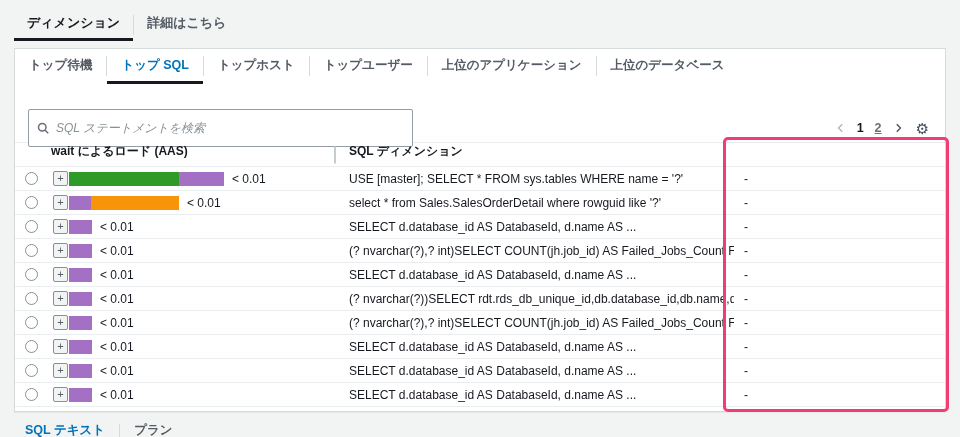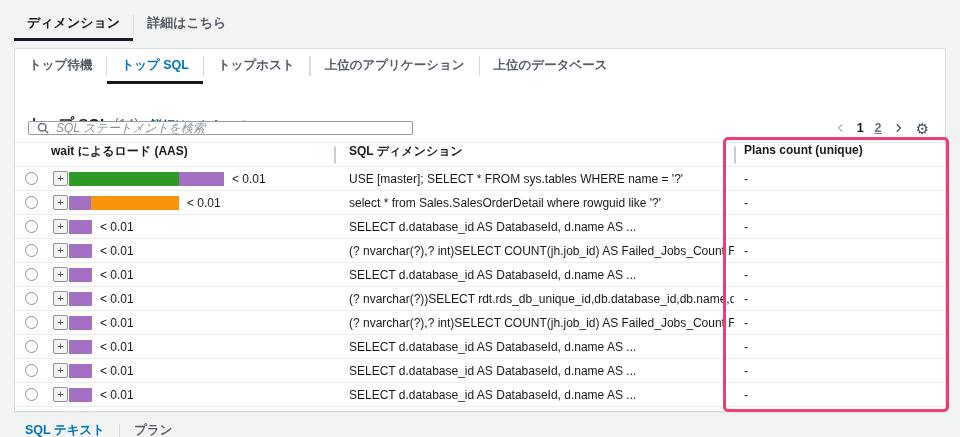--- a/index.html
+++ b/index.html
@@ -24,21 +24,21 @@
   .stab { font-size:12.5px; font-weight:bold; color:#545b64; padding:9px 14px 10px; position:relative; cursor:pointer; white-space:nowrap; }
   .stab.active { color:#0073bb; }
   .stab.active::after { content:""; position:absolute; left:0; right:0; bottom:0; height:3px; background:#16191f; }
 
   .card-head { display:flex; align-items:baseline; height:32px; padding:10px 13px 0; }
   .panel-title { font-size:15px; font-weight:bold; }
   .panel-count { font-size:14px; font-weight:normal; color:#687078; margin-left:5px;margin-top:24px; }
   .details-link { margin-left:12px; color:#0c4a6e; font-size:12px; font-weight:bold; text-decoration:none; display:inline-flex; align-items:center; gap:12px; cursor:pointer; }
 
   .toolbar { display:flex; justify-content:space-between; align-items:center; height:28px; padding:0 13px; }
-  .search-box { width:385px; height:14px; background:#fff; border:1px solid #959ba3; border-radius:2px; display:flex; align-items:center; gap:7px; padding:0 8px; cursor:text; }
+  .search-box { width:385px; height:38px; background:#fff; border:1px solid #959ba3; border-radius:2px; display:flex; align-items:center; gap:7px; padding:0 8px; cursor:text; }
   .search-ph { font-size:12px; font-style:italic; color:#879196; white-space:nowrap; }
 
   .pager { display:flex; align-items:center; gap:11px; margin-right:3px; }
   .pg-btn { display:inline-flex; align-items:center; color:#414d5c; cursor:pointer; }
   .pg-btn.disabled { color:#aab7b8; cursor:default; }
   .pg-num { font-size:12.5px; font-weight:bold; color:#687078; cursor:pointer; }
   .pg-num.current { color:#16191f; cursor:default; }
   .pg-num.underlined { text-decoration:underline; }
   .gear { font-size:15px; color:#414d5c; cursor:pointer; line-height:1; margin-left:2px; }
 
@@ -82,20 +82,21 @@
 
 <div class="card">
 
   <div class="sub-tabs" id="subTabs">
       <div class="stab">トップ待機</div>
       <span class="tab-sep"></span>
       <div class="stab active">トップ SQL</div>
       <span class="tab-sep"></span>
       <div class="stab">トップホスト</div>
       <span class="tab-sep"></span>
+      <div class="stab">トップユーザー</div>
       <span class="tab-sep"></span>
       <div class="stab">上位のアプリケーション</div>
       <span class="tab-sep"></span>
       <div class="stab">上位のデータベース</div>
     </div>
 
   <div class="card-head">
     <span class="panel-title">トップ SQL</span>
     <span class="panel-count">(14)</span>
     <a class="details-link">
@@ -132,24 +133,20 @@
       </div>
   </div>
 
   <div class="thead">
     <span class="h-spacer"></span>
     <div class="h-load">wait によるロード (AAS)</div>
     <div class="h-sql">
       <span class="coldiv"></span>
       <span>SQL ディメンション</span>
     </div>
-    <div class="h-plans">
-      <span class="coldiv"></span>
-      <span>Plans count (unique)</span>
-    </div>
   </div>
 
   <div id="tbody">
       <div class="row">
         <span class="c-radio">
           <span class="radio"></span>
         </span>
         <span class="c-expand"><span class="expand">+</span></span>
         <div class="c-load">
           <span class="bar">

